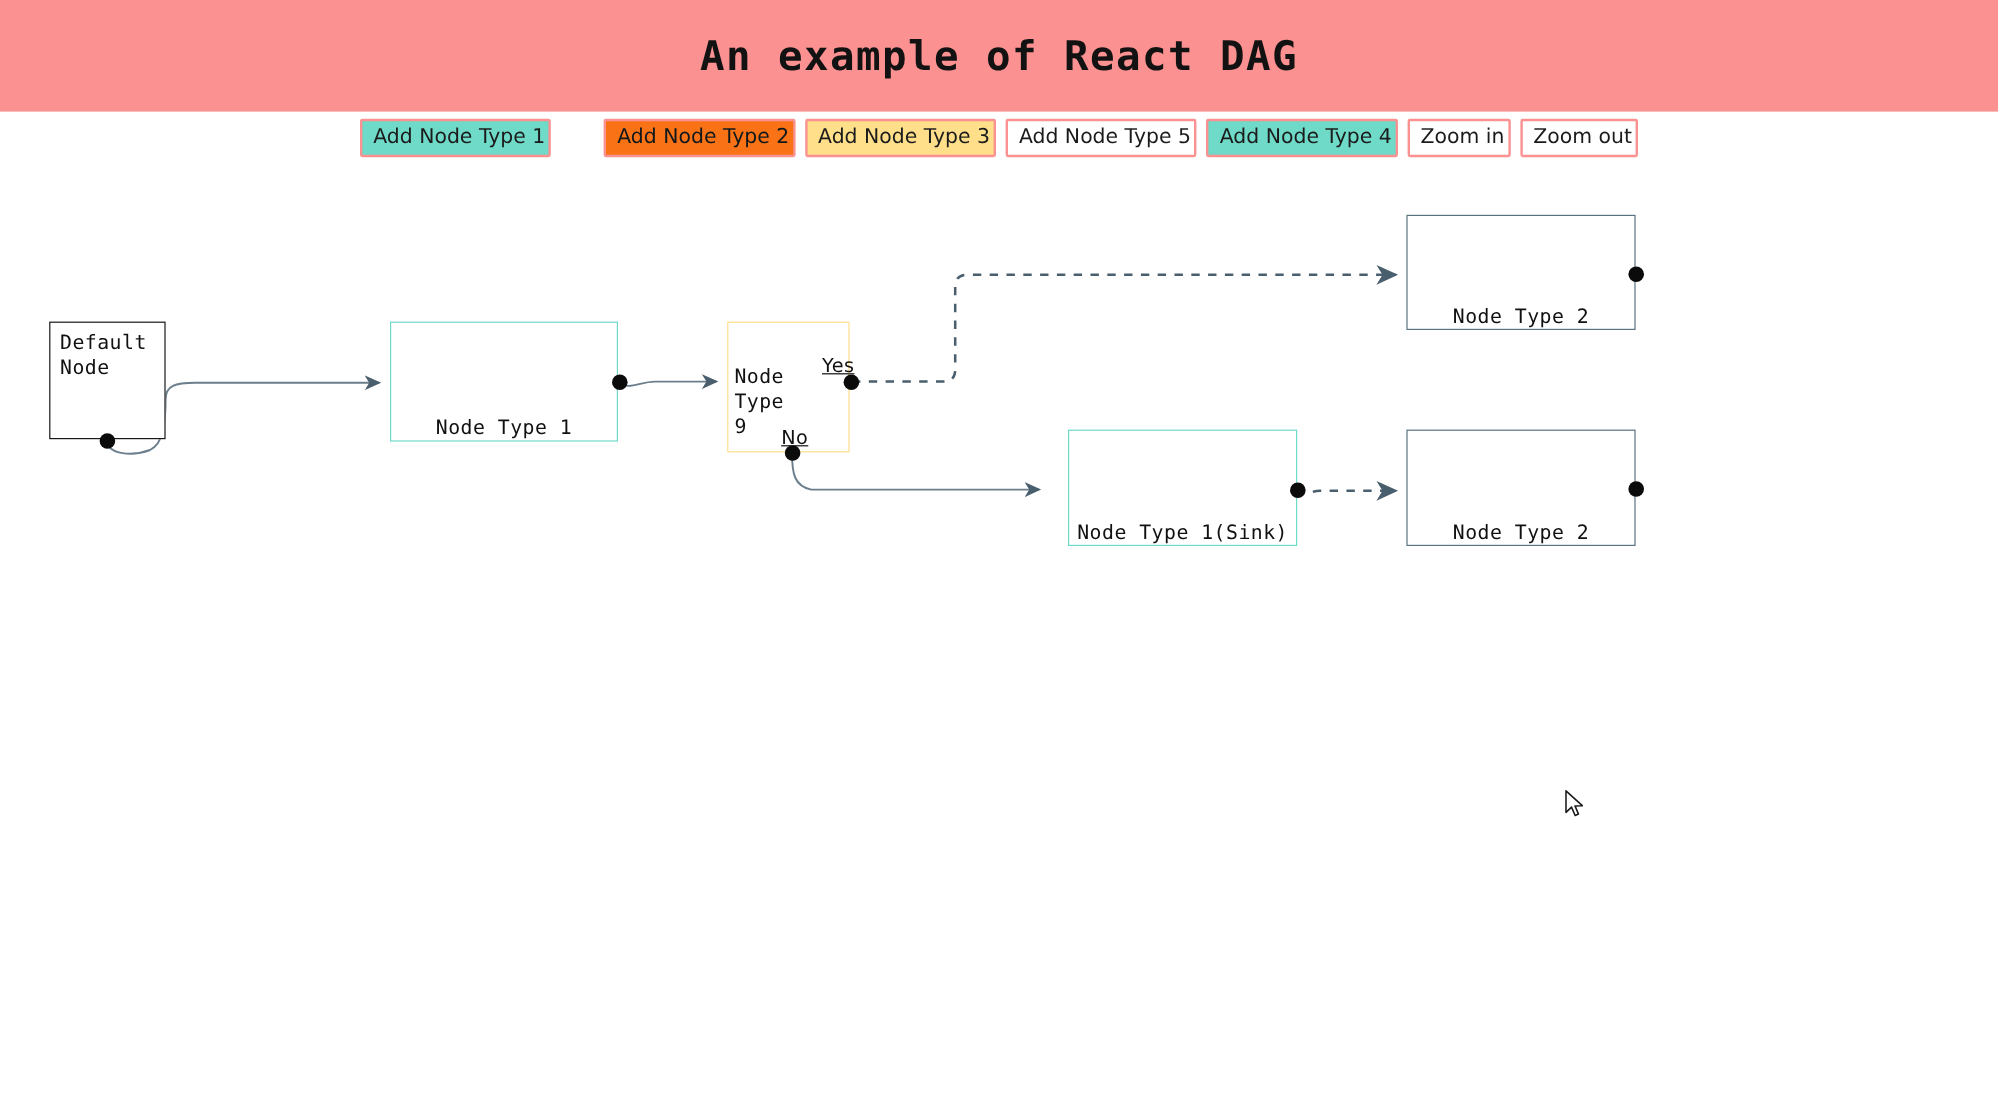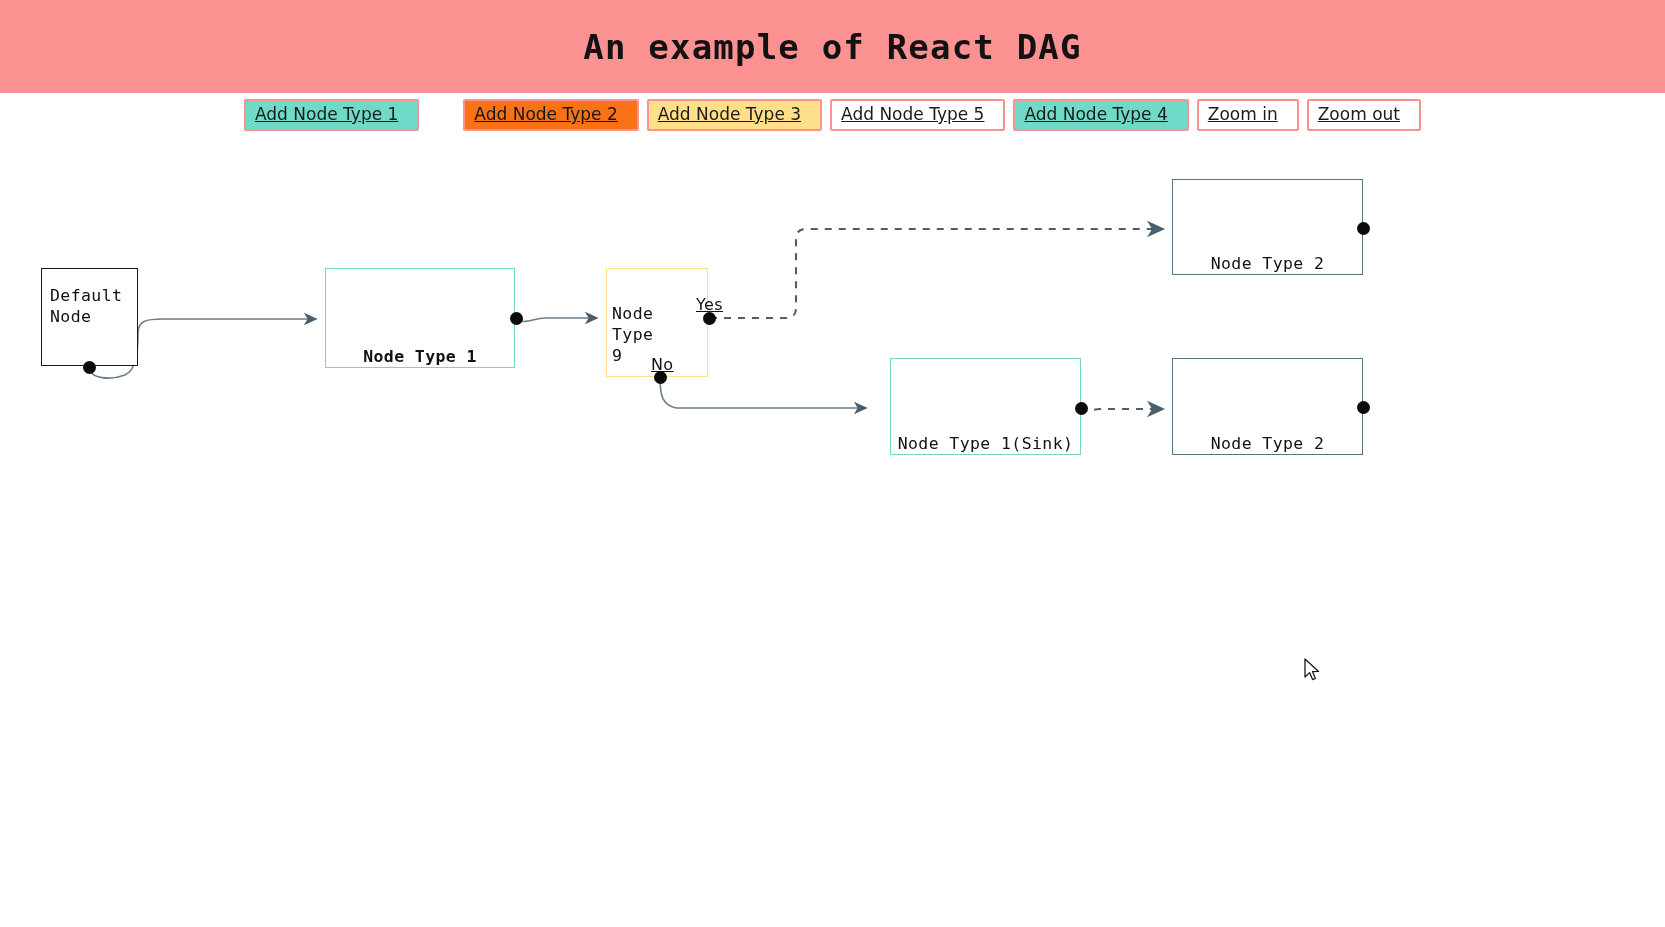--- a/index.html
+++ b/index.html
@@ -30,29 +30,28 @@
   
   .toolbar {
     position: absolute; left: 0; top: 99px;
     width: 1665px;
     display: flex; justify-content: center; align-items: flex-start;
     gap: 8px;
   }
   .tb-btn {
     border: 2px solid #fb9191;
     border-radius: 2px;
-    padding: 3px 19px 5px 9px;
+    padding: 3px 3px 5px 9px;
     font-family: "DejaVu Sans", "Liberation Sans", sans-serif;
     font-size: 17px;
     line-height: 20px;
     color: #1b1b1b;
     background: #ffffff;
     cursor: pointer;
     white-space: nowrap;
-    text-decoration: underline;
   }
   .tb-btn.fill-teal   { background: #6fdac8; }
   .tb-btn.fill-slate  { background: #f97316; color: #10181c; margin-left: 36px; }
   .tb-btn.fill-yellow { background: #ffdf8a; }
   .tb-btn.fill-white  { background: #ffffff; }
 
   
   .canvas {
     position: absolute; left: 0; top: 137px;
     width: 1665px; height: 790px;
@@ -65,21 +64,21 @@
   .node {
     position: absolute;
     background: #ffffff;
     display: flex;
     font-family: "DejaVu Sans Mono", "Liberation Mono", monospace;
     font-size: 16.5px;
     color: #111111;
     letter-spacing: 0.4px;
   }
   .node.centered { align-items: flex-end; justify-content: center; text-align: center; }
-  .node.topleft  { align-items: flex-start; justify-content: flex-start; padding: 16px 8px; }
+  .node.topleft  { align-items: flex-start; justify-content: flex-start; padding: 6px 8px; }
 
   .b-black { border: 1.6px solid #181818; }
   .b-teal  { border: 1.8px solid #6fdac8; }
   .b-yellow{ border: 1.8px solid #ffdf8a; }
   .b-slate { border: 1.8px solid #5a7381; }
 
   .node-label { line-height: 21px; white-space: pre-line; }
 
   
   .handle {
@@ -138,30 +137,30 @@
 
       <path d="M1081,271 C1087,277 1092,272 1100,272 L1163,272" fill="none" stroke="#4a5f6e" stroke-width="2.1" stroke-dasharray="7 7" marker-end="url(#arrow)"></path>
     </svg>
 
     <div class="node topleft b-black" style="left:41px; top:131px; width:97px; height:98px;">
       <span class="node-label">Default
 Node</span>
       <span class="handle" style="left:41px; top:92px;"></span>
     </div>
 
-    <div class="node centered b-teal" style="left:325px; top:131px; width:190px; height:100px;font-weight:bold;">
+    <div class="node centered b-teal" style="left:325px; top:131px; width:190px; height:100px;">
       <span class="node-label">Node Type 1</span>
       <span class="handle" style="left:184px; top:43px;"></span>
     </div>
 
     <div class="node topleft b-yellow" style="left:606px; top:131px; width:102px; height:109px; padding-top:34px; padding-left:5px;">
       <span class="node-label">Node Type
 9</span>
 
-      <span class="handle-label" style="left:89px; top:26px;text-decoration:underline;">Yes</span>
+      <span class="handle-label" style="left:78px; top:26px;text-decoration:underline;">Yes</span>
       <span class="handle" style="left:96px; top:43px;"></span>
 
       <span class="handle-label" style="left:44px; top:86px;text-decoration:underline;">No</span>
       <span class="handle" style="left:47px; top:102px;"></span>
     </div>
 
     <div class="node centered b-slate" style="left:1172px; top:42px; width:191px; height:96px;">
       <span class="node-label">Node Type 2</span>
       <span class="handle" style="left:184px; top:42px;"></span>
     </div>

